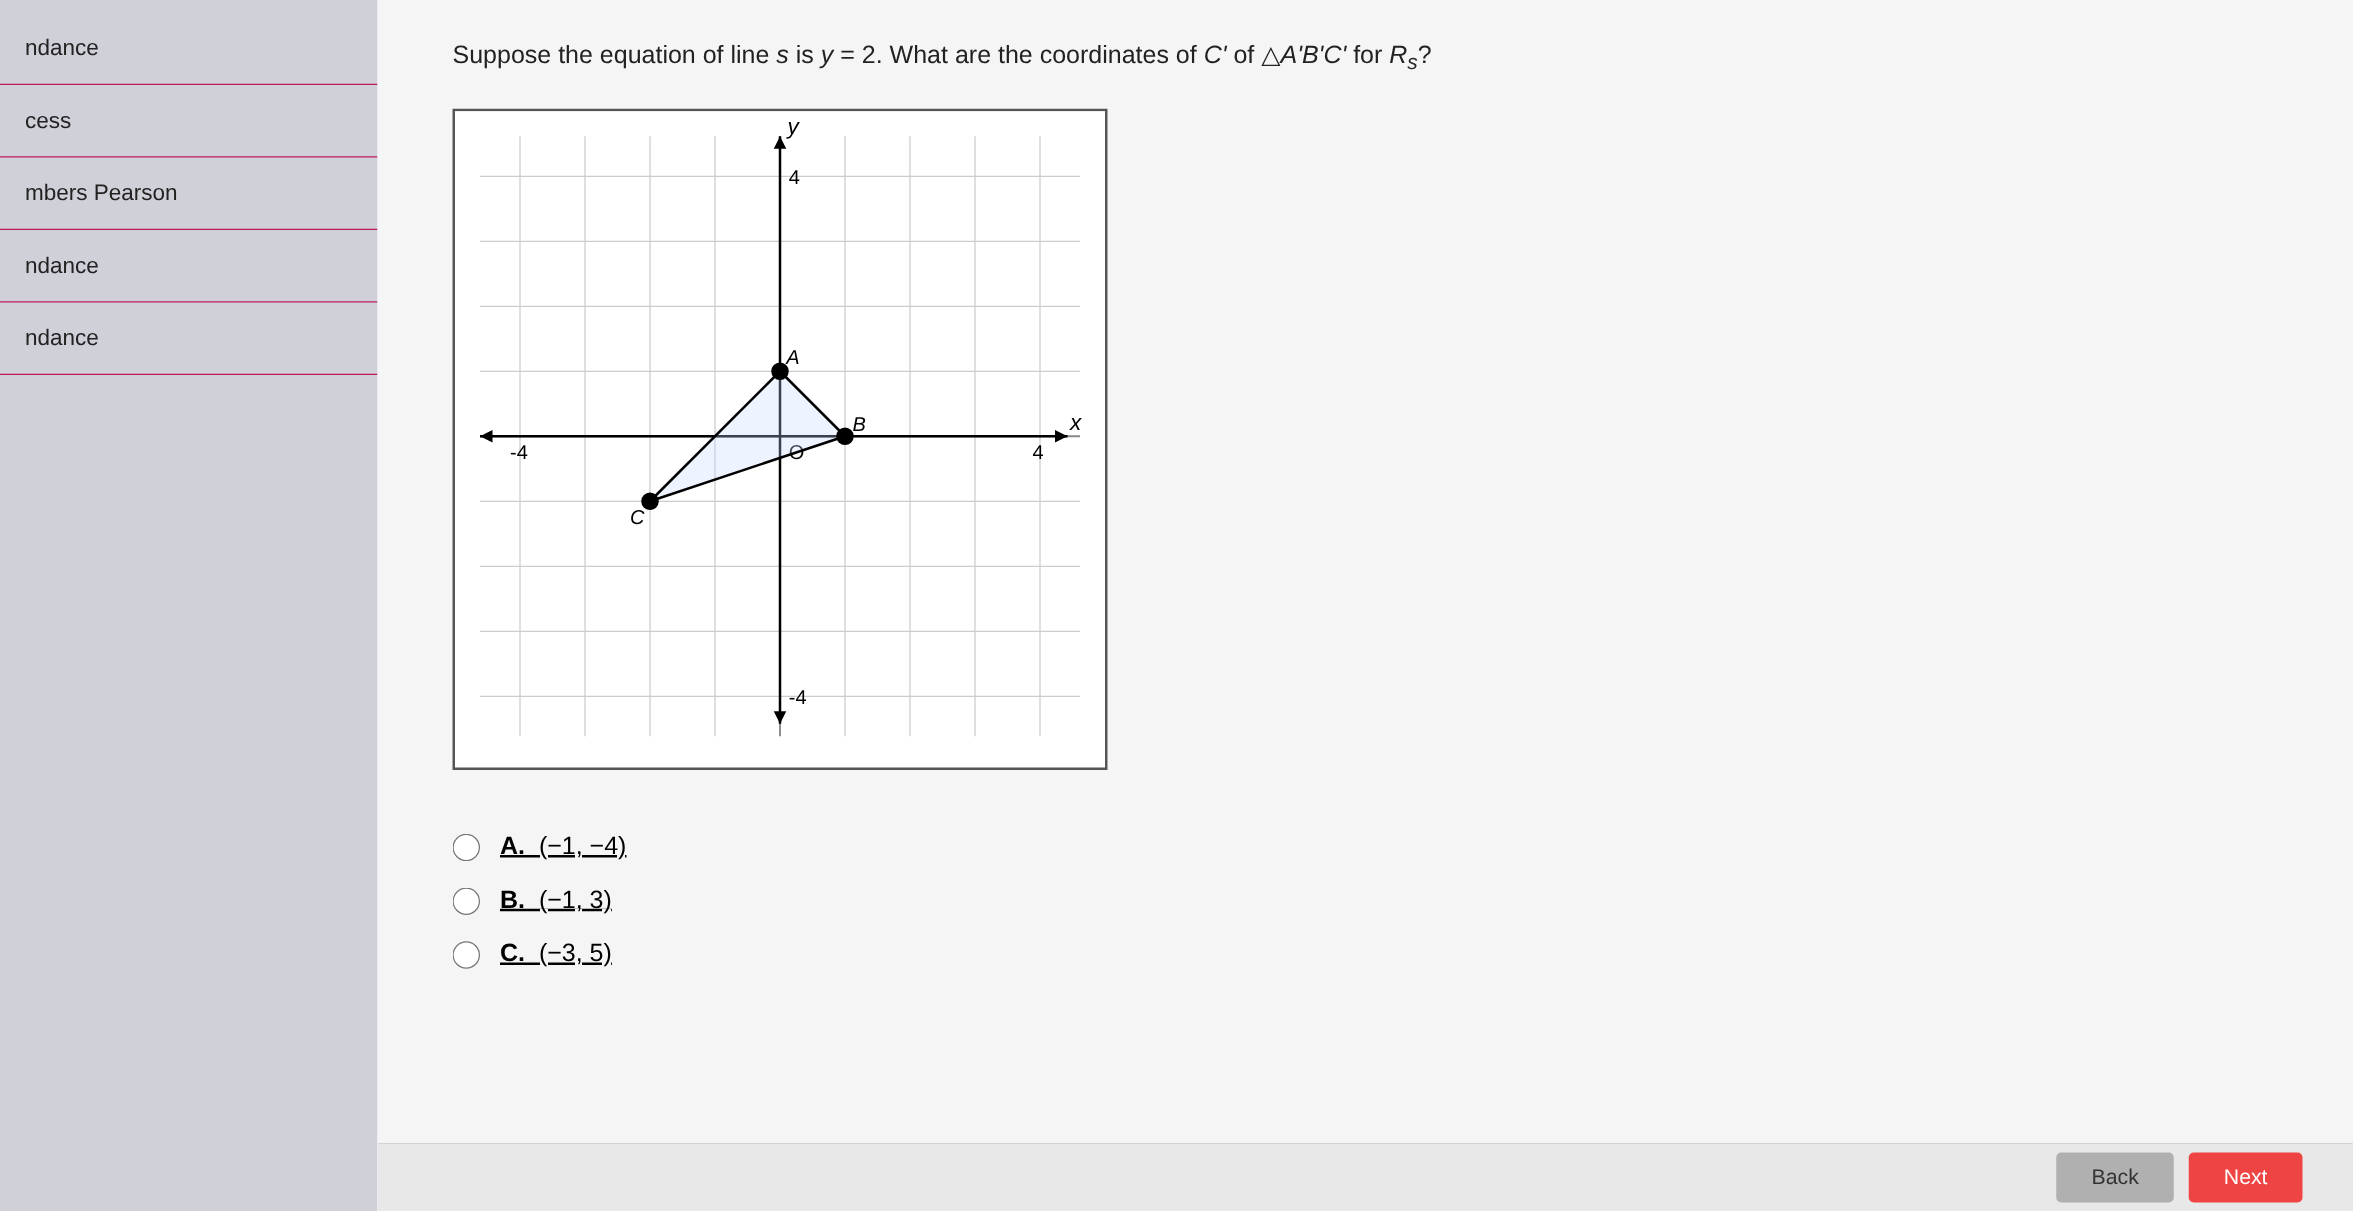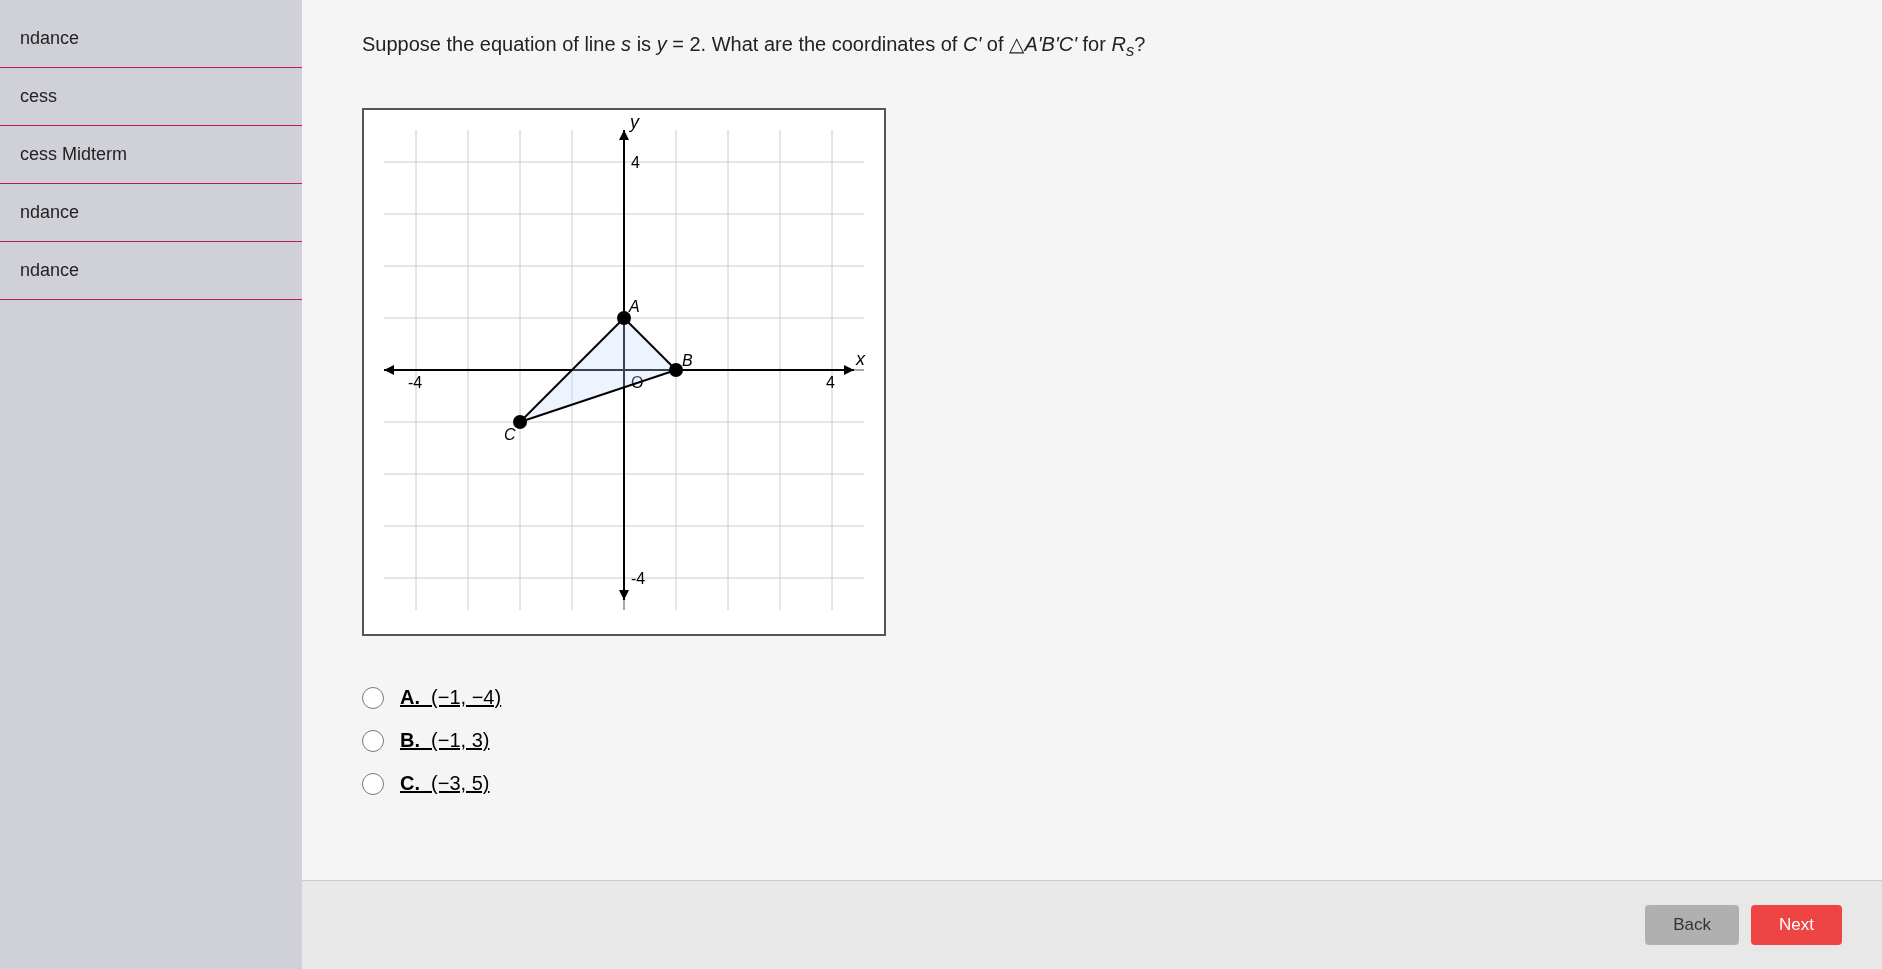--- a/index.html
+++ b/index.html
@@ -31,21 +31,21 @@
     .main-content {
       flex: 1;
       background: #f5f5f5;
       padding: 30px 60px 40px 60px;
       overflow: auto;
     }
 
     .question-text {
       font-size: 20px;
       color: #222;
-      margin-bottom: 46px;
+      margin-bottom: 26px;
       line-height: 1.4;
     }
 
     
     .graph-container {
       margin-bottom: 30px;
       background: white;
       border: 2px solid #555;
       display: inline-block;
     }
@@ -70,21 +70,21 @@
     }
 
     
     .bottom-bar {
       position: fixed;
       bottom: 0;
       right: 0;
       width: calc(1882px - 302px);
       background: #e8e8e8;
       border-top: 1px solid #ccc;
-      padding: 24px 40px;
+      padding: 7px 40px;
       display: flex;
       justify-content: flex-end;
       gap: 12px;
     }
     .btn-back {
       background: #b0b0b0;
       color: #333;
       border: none;
       padding: 10px 28px;
       font-size: 17px;
@@ -105,21 +105,21 @@
 <body>
 
 <div class="sidebar">
   <div class="sidebar-item">
     <span>ndance</span>
   </div>
   <div class="sidebar-item">
     <span>cess</span>
   </div>
   <div class="sidebar-item">
-    <span>cess Midterm</span>
+    <span>mbers Pearson</span>
   </div>
   <div class="sidebar-item">
     <span>ndance</span>
   </div>
   <div class="sidebar-item">
     <span>ndance</span>
   </div>
 </div>
 
 <div class="main-content">

